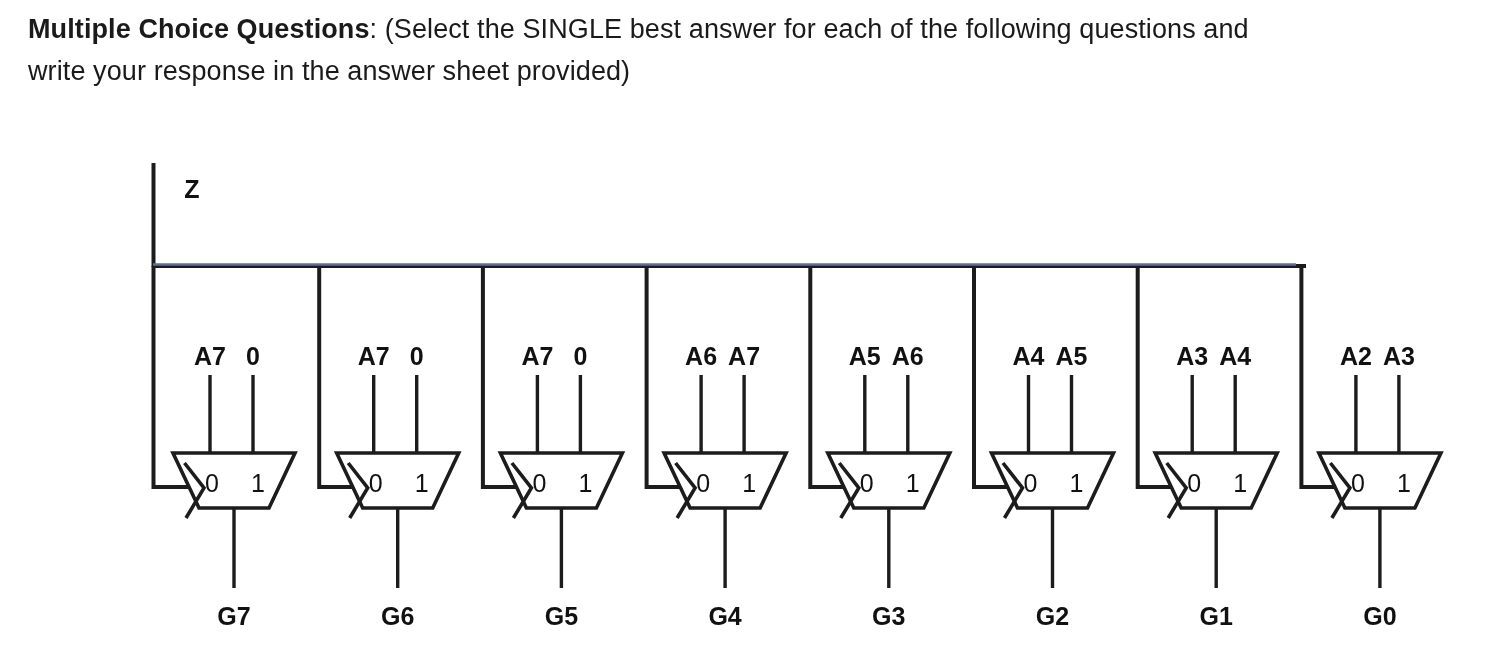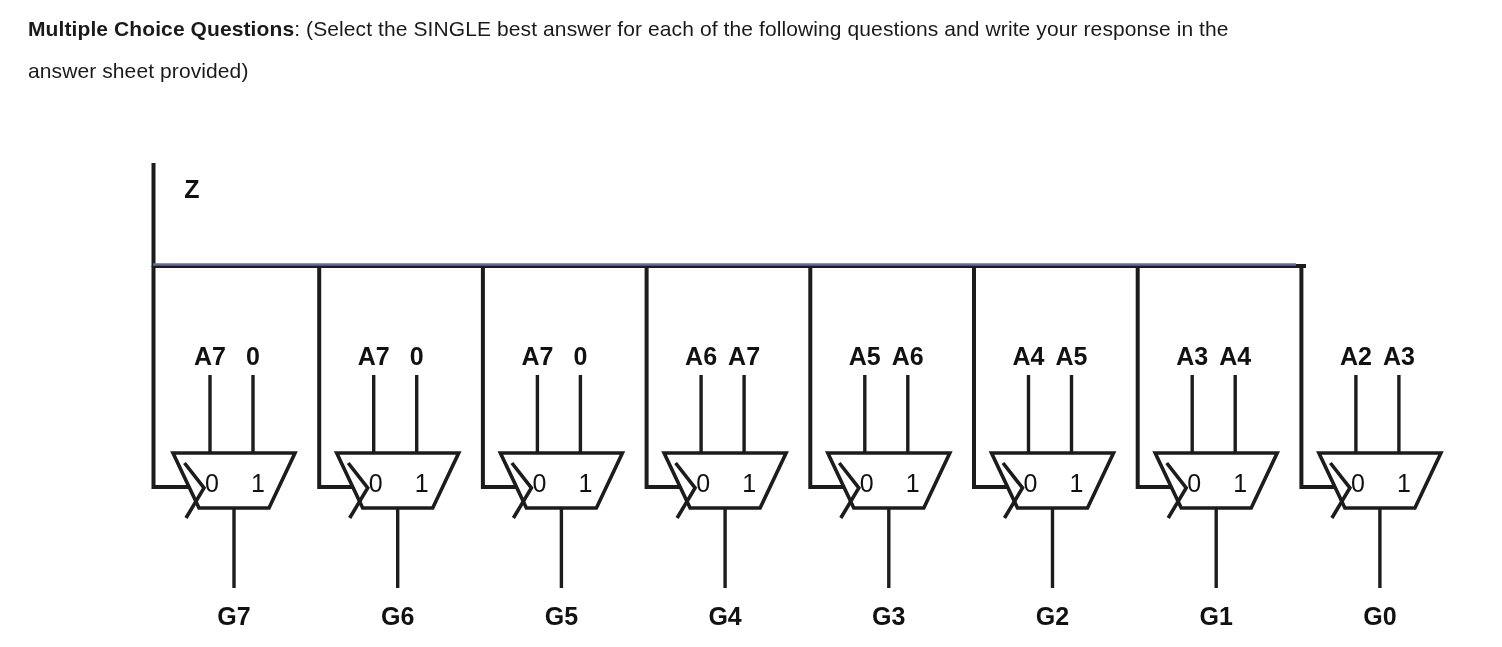--- a/index.html
+++ b/index.html
@@ -15,21 +15,21 @@
     overflow: hidden;
     position: relative;
   }
 
   
   #prompt {
     position: absolute;
     left: 28px;
     top: 8px;
     width: 1260px;
-    font-size: 21px;
+    font-size: 27px;
     line-height: 42px;
     color: #1a1a1a;
     letter-spacing: 0.1px;
   }
   #prompt .lead {
     font-weight: bold;
   }
   #prompt .rest {
     font-weight: normal;
   }

